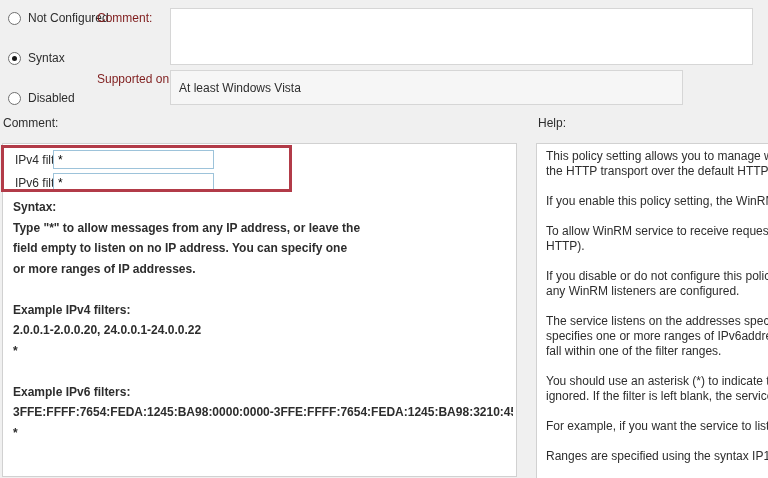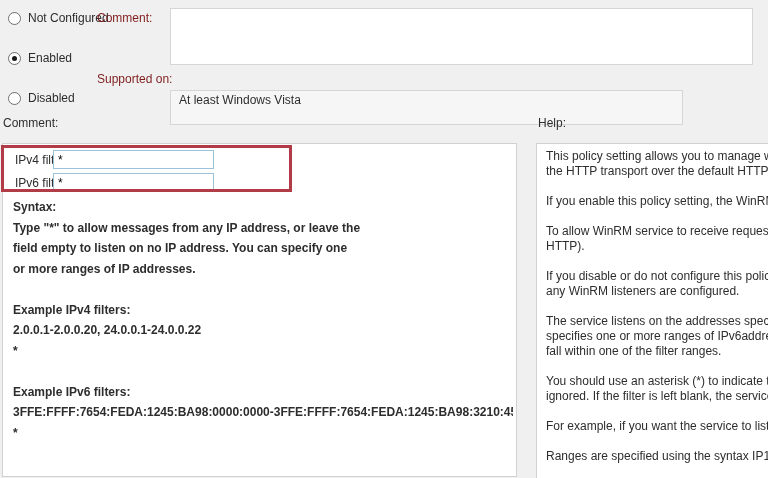--- a/index.html
+++ b/index.html
@@ -45,24 +45,23 @@
     resize: none;
     outline: none;
     font-family: "Liberation Sans", sans-serif;
     font-size: 12px;
   }
   .supported-box {
     left: 170px; top: 70px;
     width: 513px; height: 35px;
     background: #f6f6f6;
     border: 1px solid #d6d6d6;
-    padding: 2px 8px;
-    font-size: 12px;
-    color: #2d2d2d;
-    margin-top: 20px;
+    padding: 10px 8px;
+    font-size: 12px;
+    color: #2d2d2d;
   }
 
   .section-label { font-size: 12px; color: #2d2d2d; }
 
   .options-panel {
     left: 2px; top: 143px;
     width: 515px; height: 334px;
     background: #ffffff;
     border: 1px solid #d1d1d1;
   }
@@ -121,21 +120,21 @@
 </head>
 <body>
 
 <div class="abs" style="left:8px; top:10px; display:flex; flex-direction:column; gap:24px;">
   <div class="radio-item">
     <span class="radio-circle"></span>
     <span class="radio-label">Not Configured</span>
   </div>
   <div class="radio-item selected">
     <span class="radio-circle"></span>
-    <span class="radio-label">Enabled</span>
+    <span class="radio-label">Syntax</span>
   </div>
   <div class="radio-item">
     <span class="radio-circle"></span>
     <span class="radio-label">Disabled</span>
   </div>
 </div>
 
 <div class="abs field-label" style="left:97px; top:11px;">Comment:</div>
 
 <textarea class="abs comment-box" value="" style=""></textarea>

